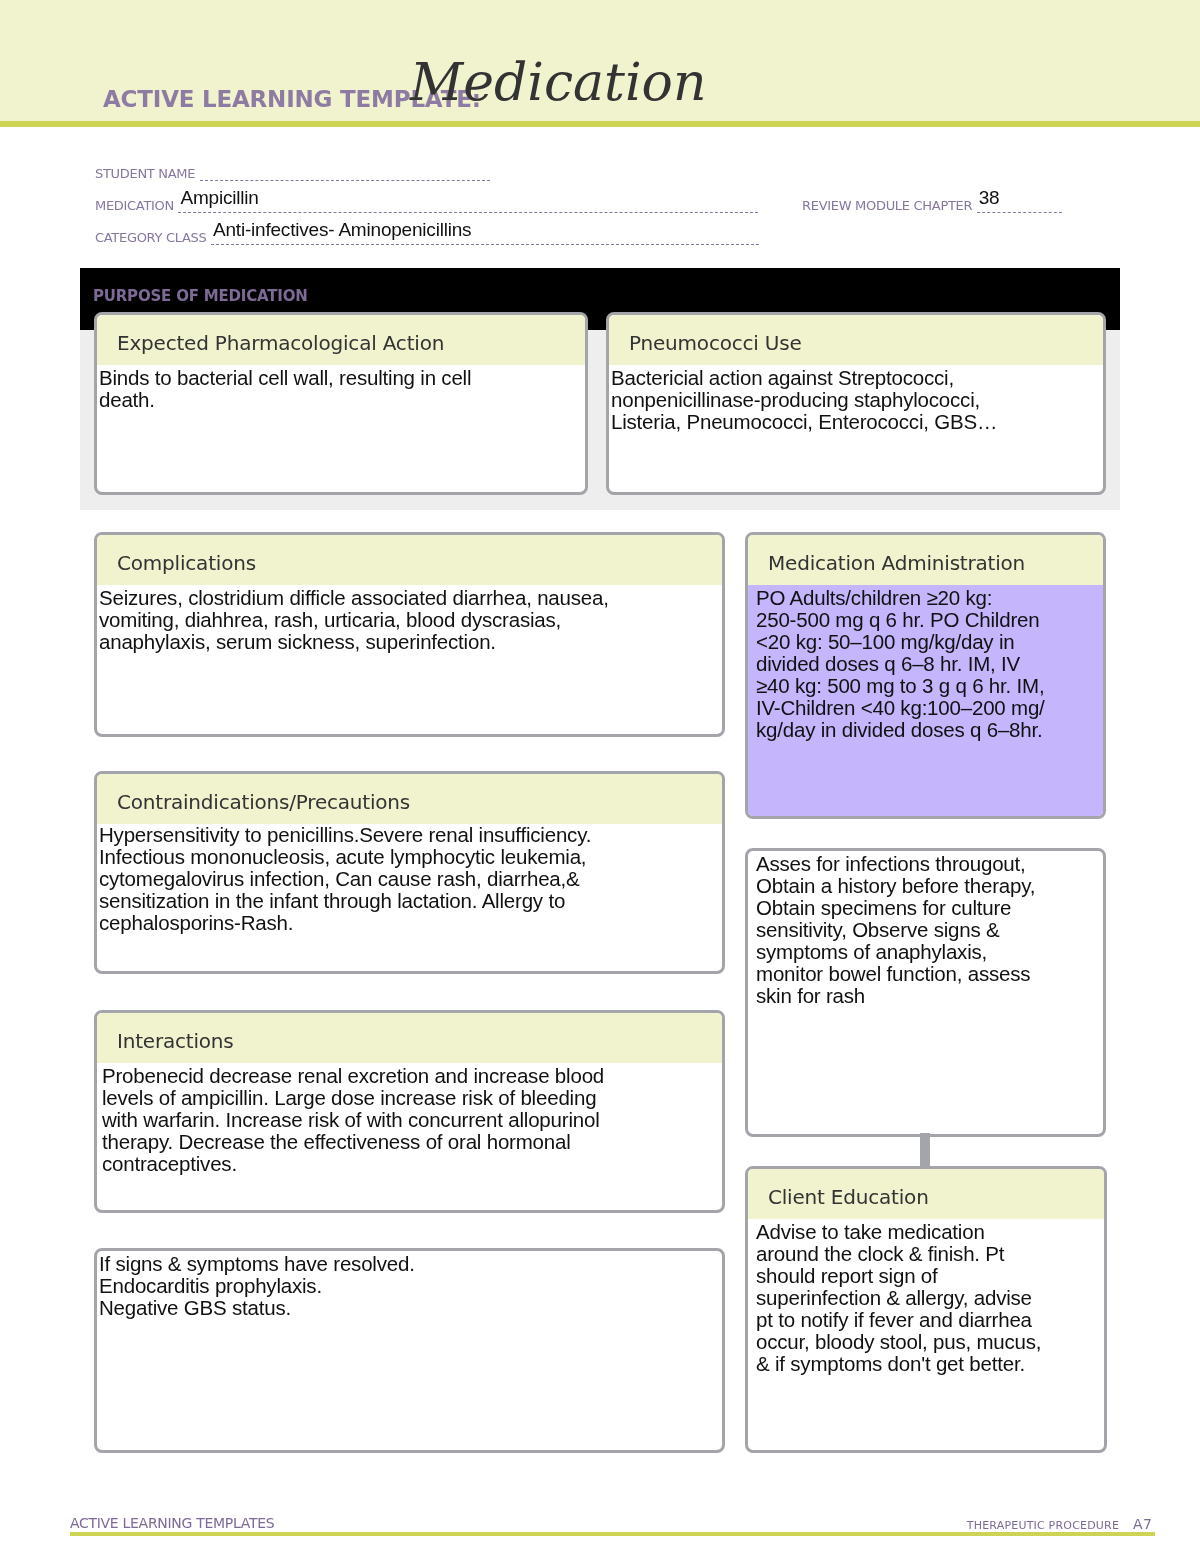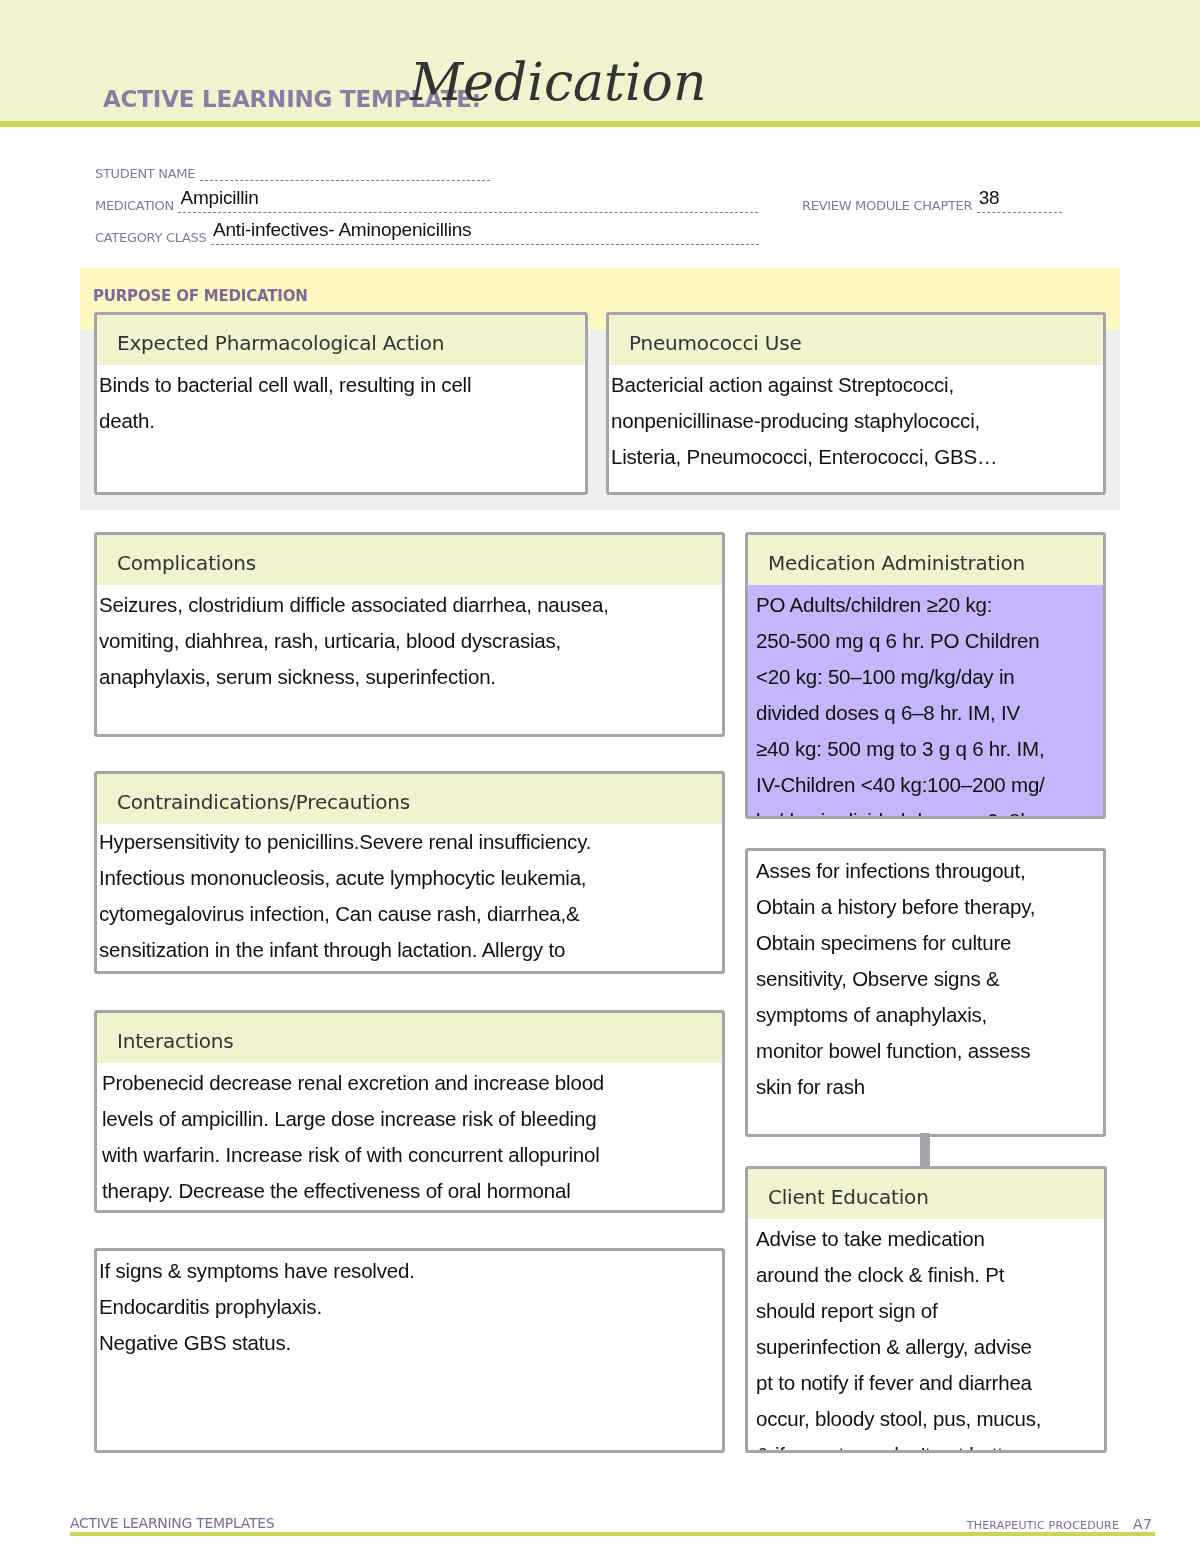--- a/index.html
+++ b/index.html
@@ -24,36 +24,36 @@
   }
   .field-line {
     display: inline-block; position: relative; border-bottom: 1.5px dashed #8676A0;
     height: 20px; vertical-align: bottom;
   }
   .field-value {
     position: absolute; left: 2px; bottom: 3px; font-family: "Liberation Sans", sans-serif;
     font-size: 19px; color: #111; white-space: nowrap; letter-spacing: -0.2px;
   }
   .purpose-wrap { position: absolute; left: 80px; top: 268px; width: 1040px; height: 242px; background: #EEEEEE; }
-  .purpose-head { position: absolute; left: 0; top: 0; width: 1040px; height: 62px; background: #fef9c3; }
+  .purpose-head { position: absolute; left: 0; top: 0; width: 1040px; height: 62px; background: #000000; }
   .purpose-title {
     position: absolute; left: 13px; top: 19px; font-family: "DejaVu Sans", sans-serif;
     font-size: 15px; font-weight: bold; color: #7D6A96; letter-spacing: -0.2px;
   }
   .card {
     position: absolute; box-sizing: border-box; border: 3px solid #A4A5AA;
-    border-radius: 3px; background: #ffffff; overflow: hidden;
+    border-radius: 8px; background: #ffffff; overflow: hidden;
   }
   .card-head {
     height: 50px; background: #F1F2CE; box-sizing: border-box; padding: 16px 0 0 20px;
     font-family: "DejaVu Sans", sans-serif; font-size: 20px; color: #333; letter-spacing: -0.2px;
   }
   .card-body {
     padding: 2px 8px 0 2px; font-family: "Liberation Sans", sans-serif; font-size: 20.5px;
-    line-height: 36px; color: #111; white-space: pre-line; letter-spacing: -0.2px;
+    line-height: 22px; color: #111; white-space: pre-line; letter-spacing: -0.2px;
   }
   .card-body.cream { background: #c4b5fd; height: 100%; }
   .connector { position: absolute; left: 920px; top: 1133px; width: 10px; height: 36px; background: #A4A5AA; }
   .footer-left {
     position: absolute; left: 70px; top: 1515px; font-family: "DejaVu Sans", sans-serif;
     font-size: 14px; color: #7D6A96; letter-spacing: -0.3px;
   }
   .footer-right {
     position: absolute; right: 48px; top: 1516px; font-family: "DejaVu Sans", sans-serif;
     font-size: 11px; color: #7D6A96; letter-spacing: 0.2px;

